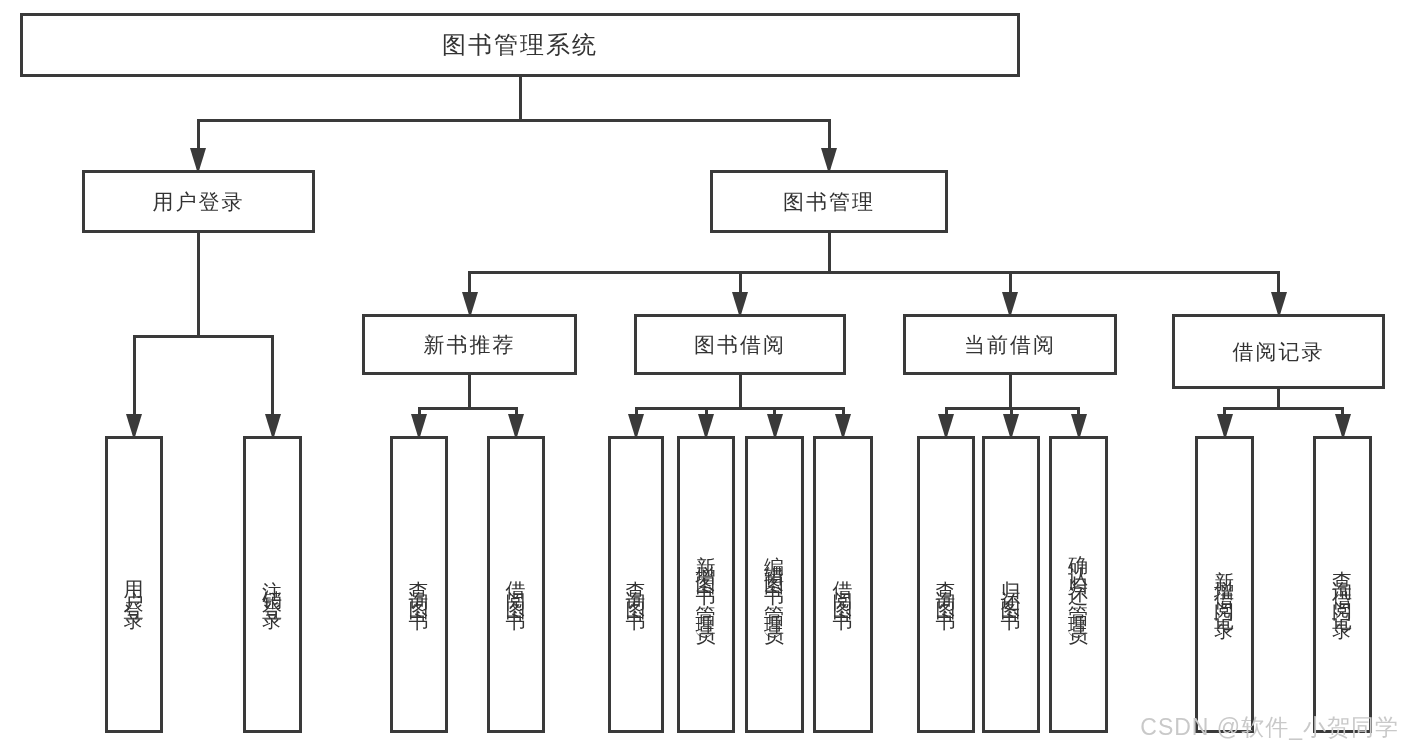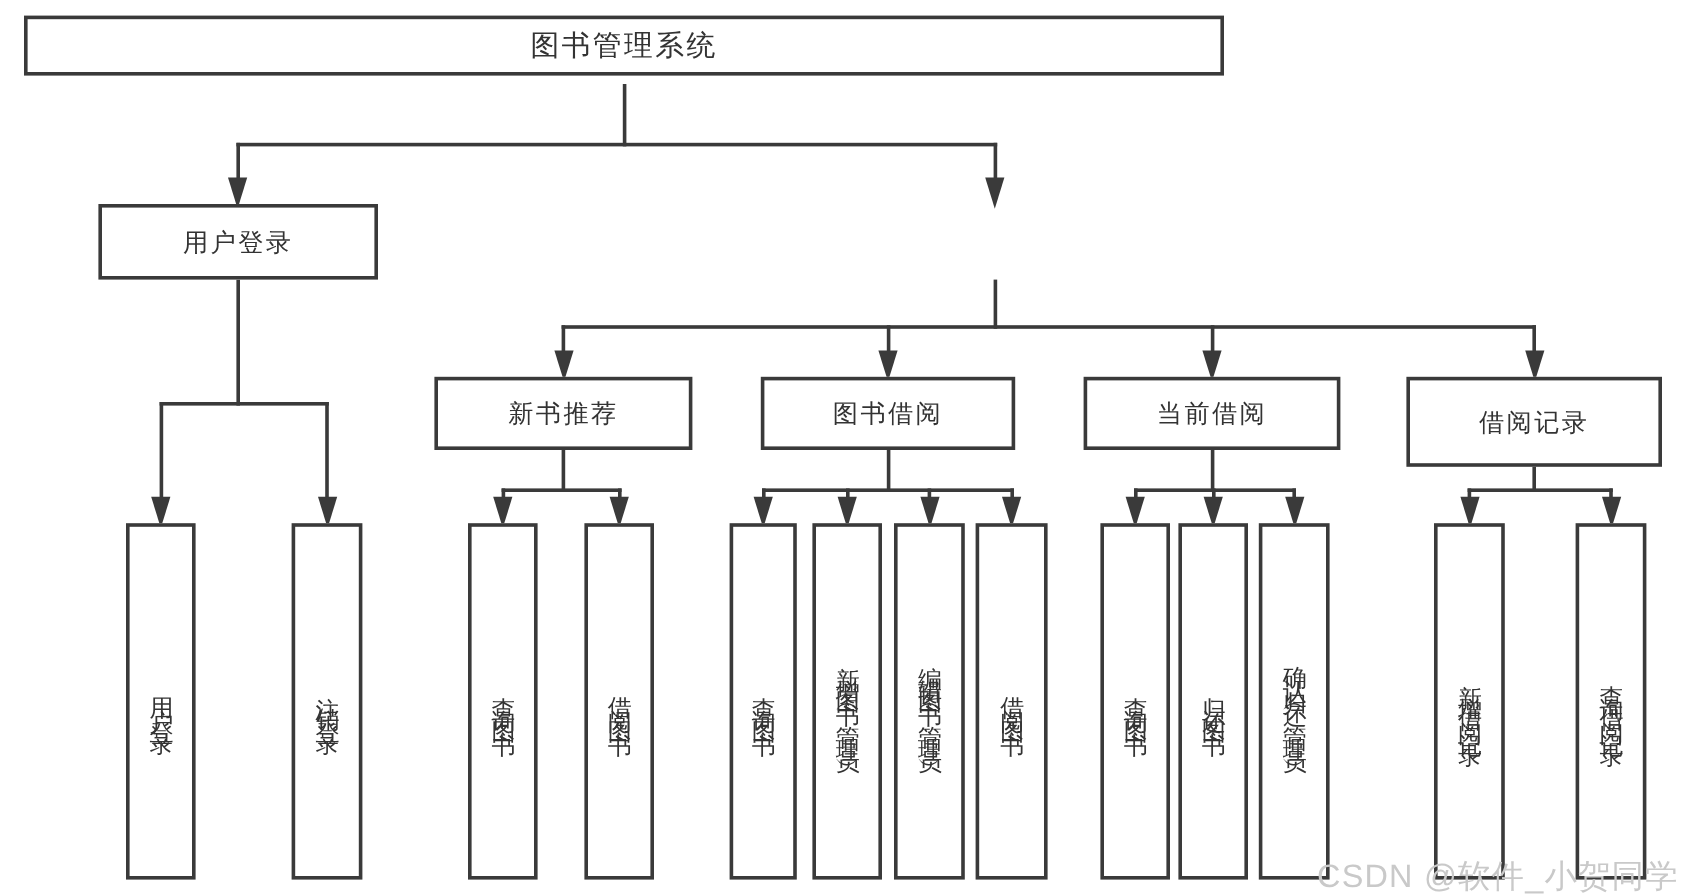--- a/index.html
+++ b/index.html
@@ -52,35 +52,36 @@
     width:0;height:0;
     border-left:8px solid transparent;
     border-right:8px solid transparent;
     border-top:26px solid var(--line);
     z-index:1;
   }
   .watermark{
     position:absolute;
     top:712px;
     right:6px;
-    font-size:27px;
+    font-size:23px;
     letter-spacing:1px;
     color:var(--watermark);
     z-index:5;
     white-space:nowrap;
   }
 </style>
 </head>
 <body>
 
 <div id="stage">
 
-  <div class="box h root-box" style="left:20px;top:13px;width:1000px;height:50px;">图书管理系统</div>
+  <div class="box h root-box" style="left:20px;top:13px;width:1000px;height:64px;">图书管理系统</div>
 
   <div class="box h" style="left:82px;top:170px;width:233px;height:63px;">用户登录</div>
+  <div class="box h" style="left:710px;top:170px;width:238px;height:63px;">图书管理</div>
 
   <div class="box h" style="left:634px;top:314px;width:212px;height:61px;">图书借阅</div>
   <div class="box h" style="left:362px;top:314px;width:215px;height:61px;">新书推荐</div>
   <div class="box h" style="left:903px;top:314px;width:214px;height:61px;text-align:right;">当前借阅</div>
   <div class="box h" style="left:1172px;top:314px;width:213px;height:75px;">借阅记录</div>
 
   <div class="box v" style="left:105px;top:436px;width:58px;height:297px;">用户登录</div>
   <div class="box v" style="left:243px;top:436px;width:59px;height:297px;">注销登录</div>
 
   <div class="box v" style="left:390px;top:436px;width:58px;height:297px;">查询图书</div>

